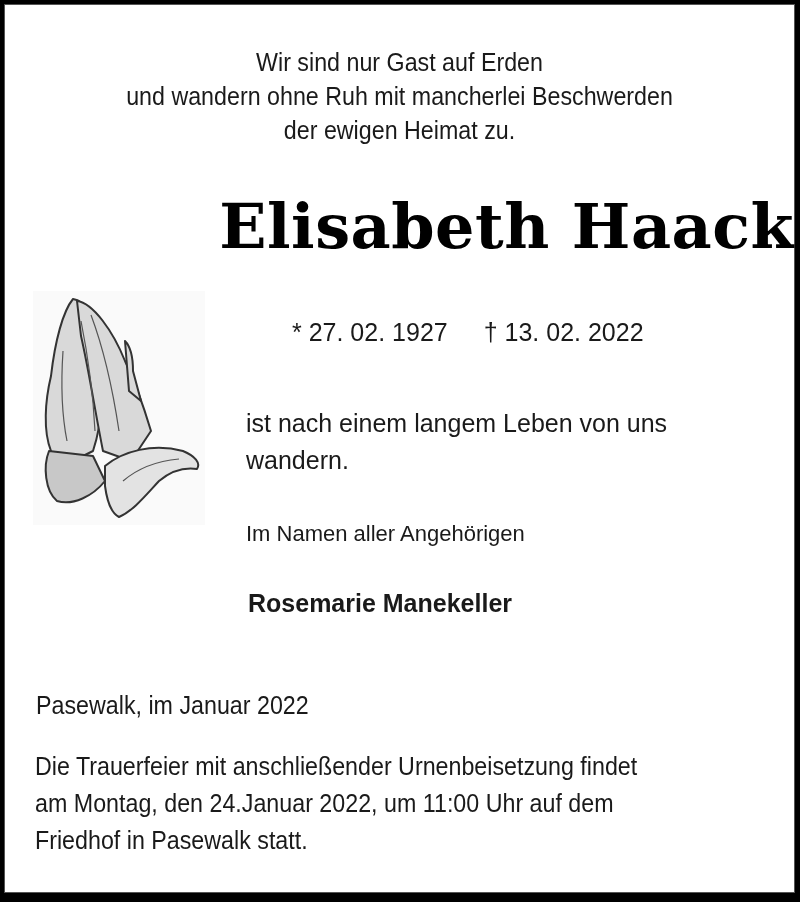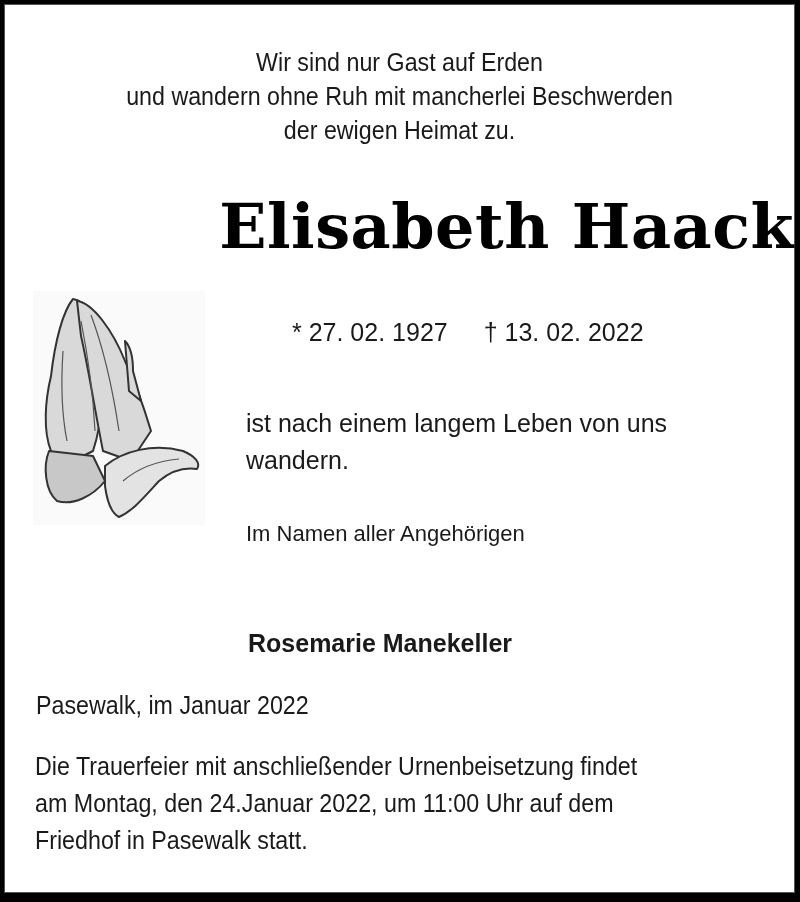--- a/index.html
+++ b/index.html
@@ -10,21 +10,21 @@
     font-family:"Liberation Sans", sans-serif; color:#1a1a1a;
   }
   .verse { position:absolute; left:0; right:0; top:40px; text-align:center; font-size:25px; line-height:34px; transform:scaleX(0.93); }
   .verse div { white-space:nowrap; }
   .name { position:absolute; left:0; right:0; top:187px; text-align:right; font-family:"DejaVu Serif", serif; font-weight:bold; font-size:62px; line-height:70px; color:#000; letter-spacing:0.5px; }
   .hands { position:absolute; left:28px; top:286px; width:172px; height:234px; background:#fafafa; }
   .dates { position:absolute; left:241px; top:313px; font-size:25px; white-space:nowrap;margin-left:46px; }
   .dates .gap { display:inline-block; width:36px; }
   .msg { position:absolute; left:241px; top:400px; font-size:25px; line-height:37px; }
   .family { position:absolute; left:241px; top:516px; font-size:22px; }
-  .signer { position:absolute; left:243px; top:584px; font-size:25px; font-weight:bold;margin-top:40px; }
+  .signer { position:absolute; left:243px; top:584px; font-size:25px; font-weight:bold; }
   .place { position:absolute; left:31px; top:686px; font-size:25px; transform-origin:left; transform:scaleX(0.93); white-space:nowrap; }
   .service { position:absolute; left:30px; top:743px; font-size:25px; line-height:37px; transform-origin:left top; transform:scaleX(0.93); white-space:nowrap; }
 </style>
 </head>
 <body>
 
 <div class="card">
   <div class="verse">
     <div>Wir sind nur Gast auf Erden</div>
     <div>und wandern ohne Ruh mit mancherlei Beschwerden</div>

